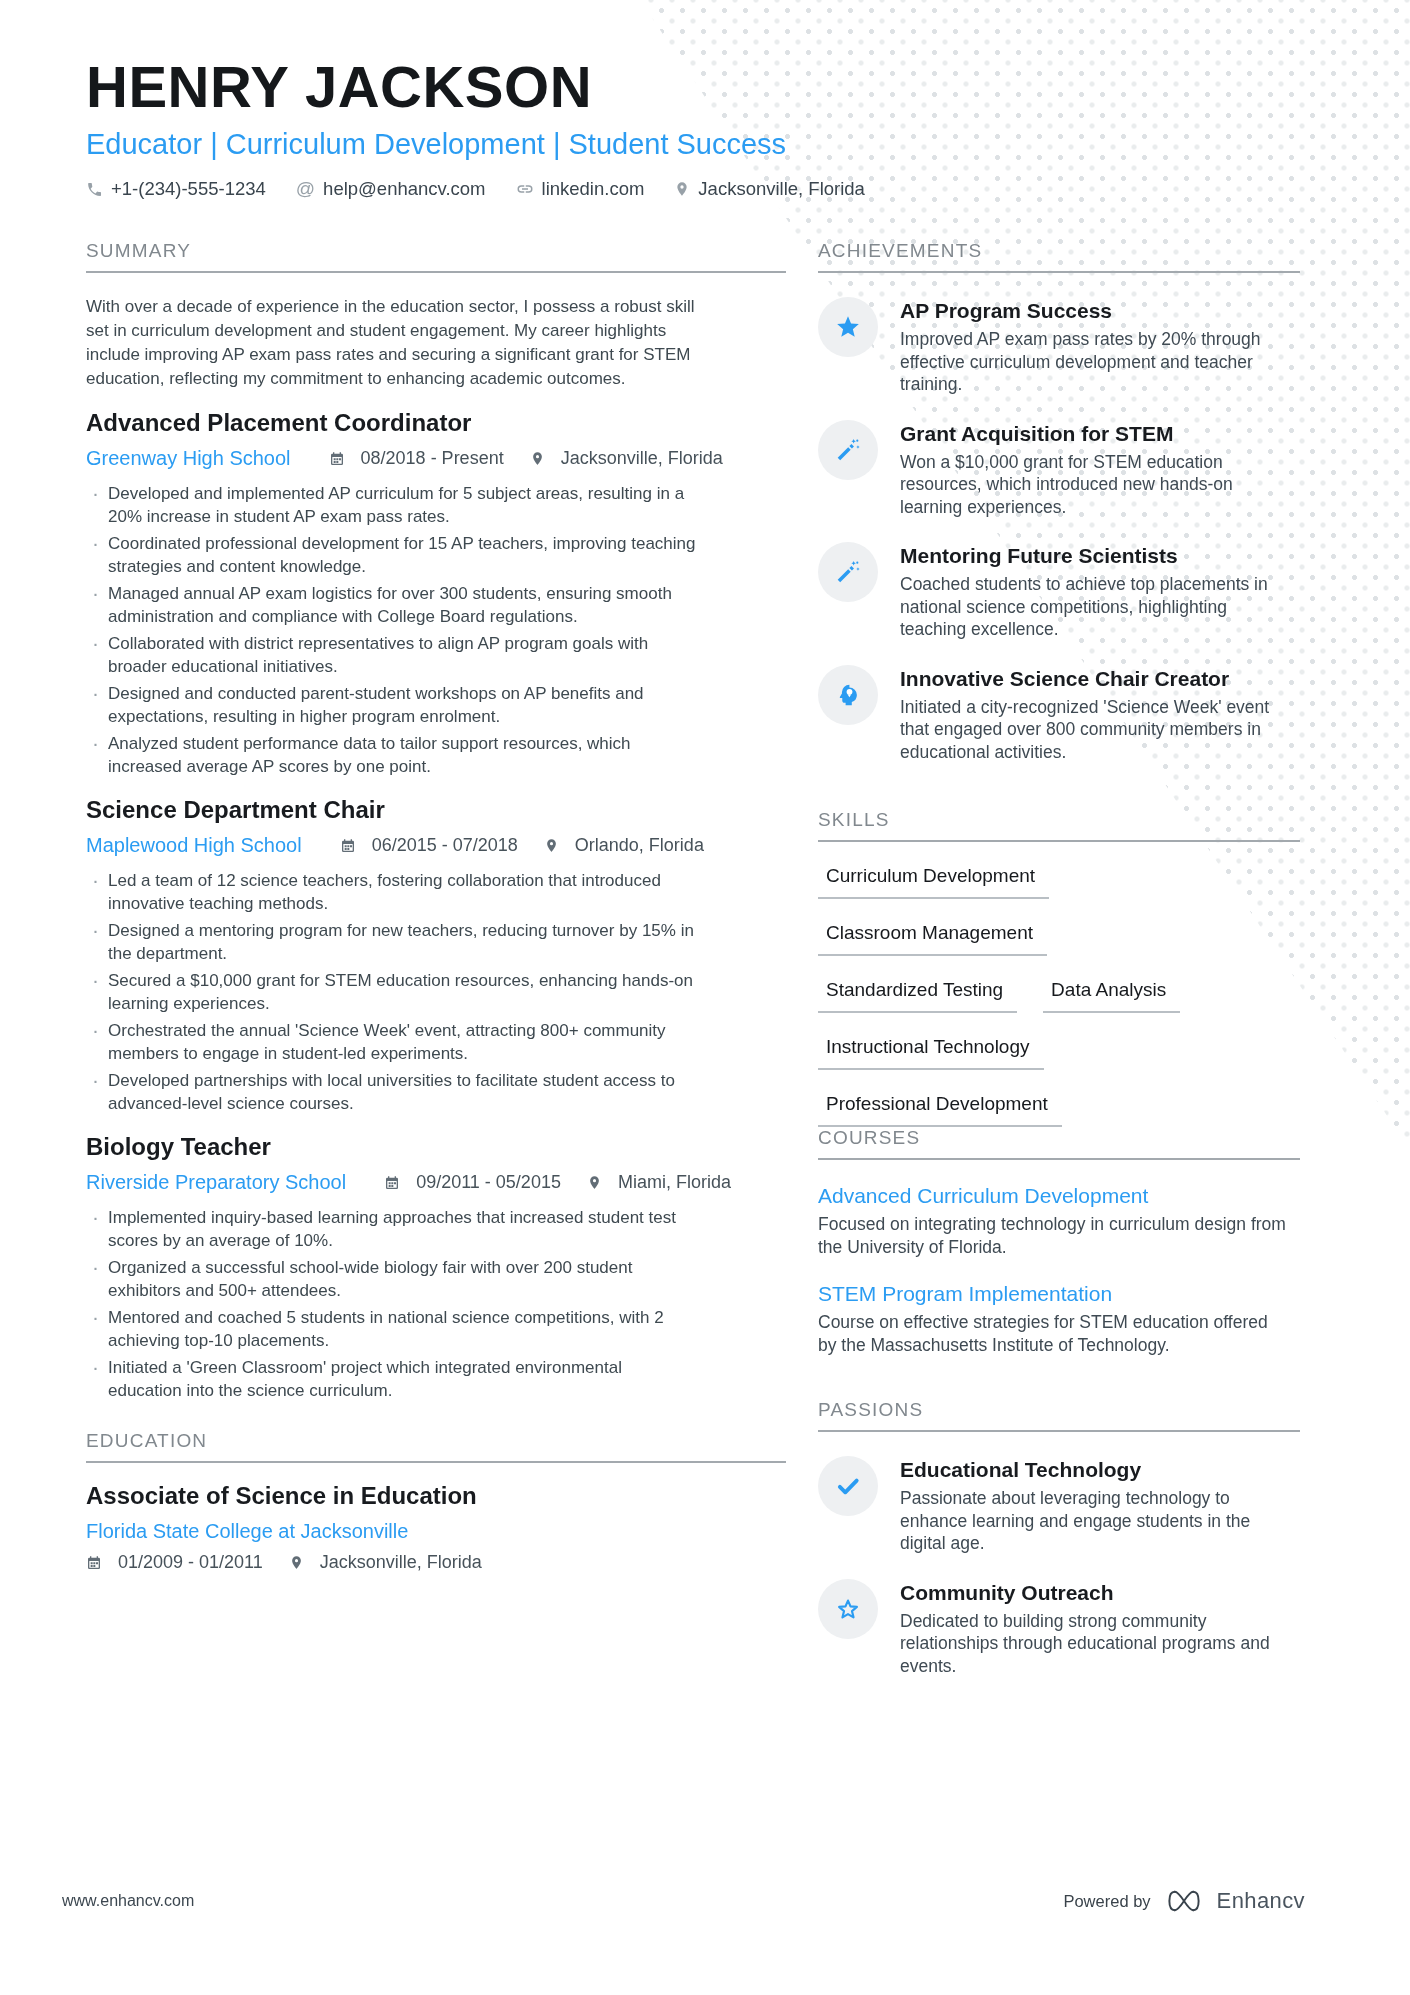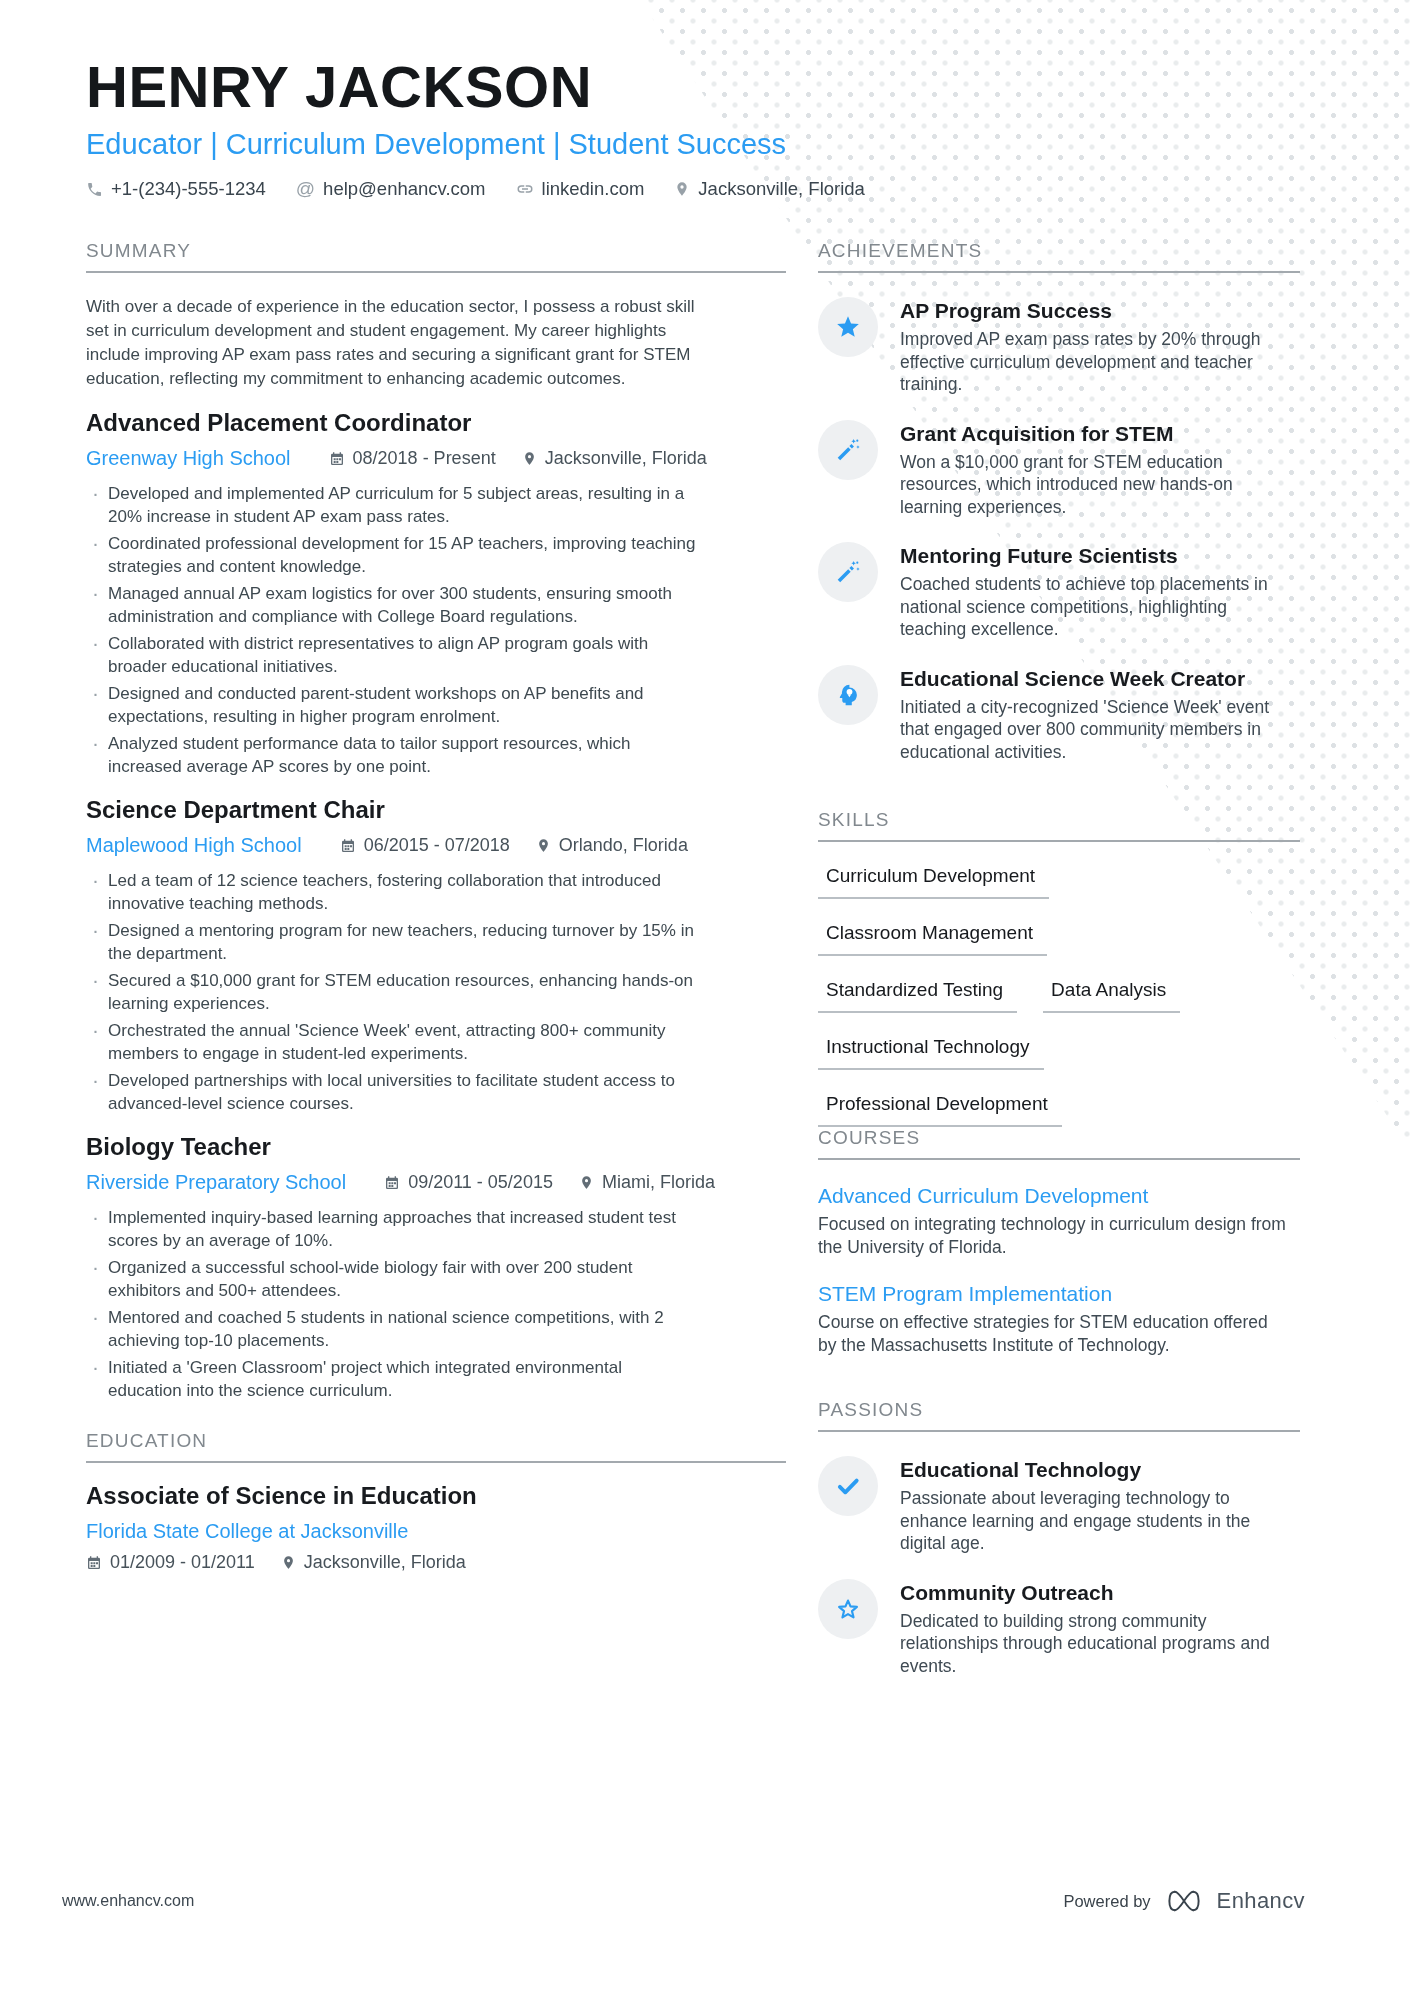--- a/index.html
+++ b/index.html
@@ -41,21 +41,21 @@
   .leftcol{position:absolute;left:86px;top:240px;width:700px;}
   .rightcol{position:absolute;left:818px;top:240px;width:482px;}
 
   .summary-text{margin-top:22px;font-size:17px;line-height:24px;color:#3e4950;width:612px;}
 
   .exp-h{margin-top:44px;}
   .job{margin-top:17px;}
   .job-title{font-size:24px;line-height:30px;font-weight:600;color:#181b1f;}
   .job-meta{display:flex;align-items:center;margin-top:9px;font-size:18px;color:#47525a;}
   .company{color:var(--accent,#2b9cf2);font-size:20px;margin-right:38px;}
-  .meta-item{display:flex;align-items:center;gap:8px;margin-right:26px;}
+  .meta-item{display:flex;align-items:center;gap:16px;margin-right:26px;}
   .m-icon{color:#626d76;display:inline-flex;}
   ul.bullets{list-style:none;margin:12px 0 0 0;padding:0;}
   ul.bullets li{
     position:relative;padding-left:22px;padding-right:88px;
     font-size:17px;line-height:23px;color:#3e4950;margin-bottom:4px;
   }
   ul.bullets li::before{content:"\00B7";position:absolute;left:6px;top:-1px;color:#98a1a8;font-size:21px;}
 
   .edu-h{margin-top:28px;}
   .degree{margin-top:18px;font-size:24px;line-height:30px;font-weight:600;color:#181b1f;}
@@ -310,21 +310,21 @@
 
     <div class="ach-item">
       <div class="circ">
         <svg width="26" height="26" viewBox="0 0 24 24" fill="currentColor">
             <path d="M13.3 2.5a6.9 6.9 0 0 0-6.9 6.9c0 .3 0 .6.1.9l-2 3.5c-.2.4 0 .9.5.9h1.7v2.6c0 1.1.9 1.9 1.9 1.9h1.2v2.3h5.7v-3a6.9 6.9 0 0 0 4.7-6.5 6.9 6.9 0 0 0-6.9-6.9z"></path>
             <circle cx="13.4" cy="9.1" r="2.7" fill="#fff"></circle>
             <path d="M11.6 11.2l3.3.4-1.6 2.5z" fill="#fff"></path>
           </svg>
       </div>
       <div class="ach-body">
-        <div class="ach-title">Educational Science Week Creator</div>
+        <div class="ach-title">Innovative Science Chair Creator</div>
         <div class="ach-text">Initiated a city-recognized 'Science Week' event that engaged over 800 community members in educational activities.</div>
       </div>
     </div>
 
     <div class="sec-h skills-h">SKILLS</div>
     <div class="skill-row">
       <span class="skill">Curriculum Development</span>
     </div>
     <div class="skill-row">
       <span class="skill">Classroom Management</span>

